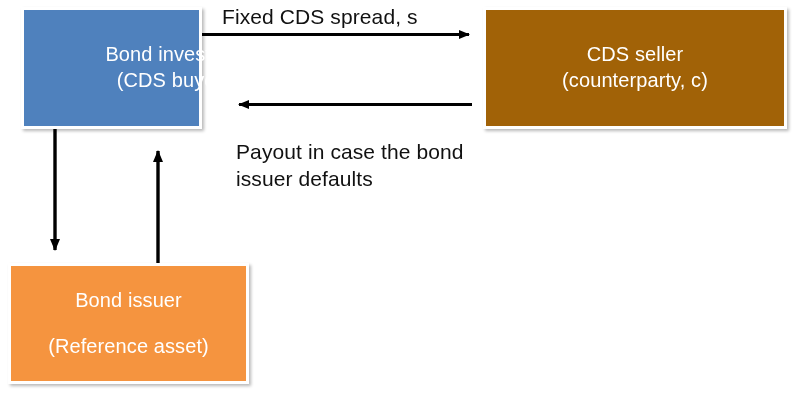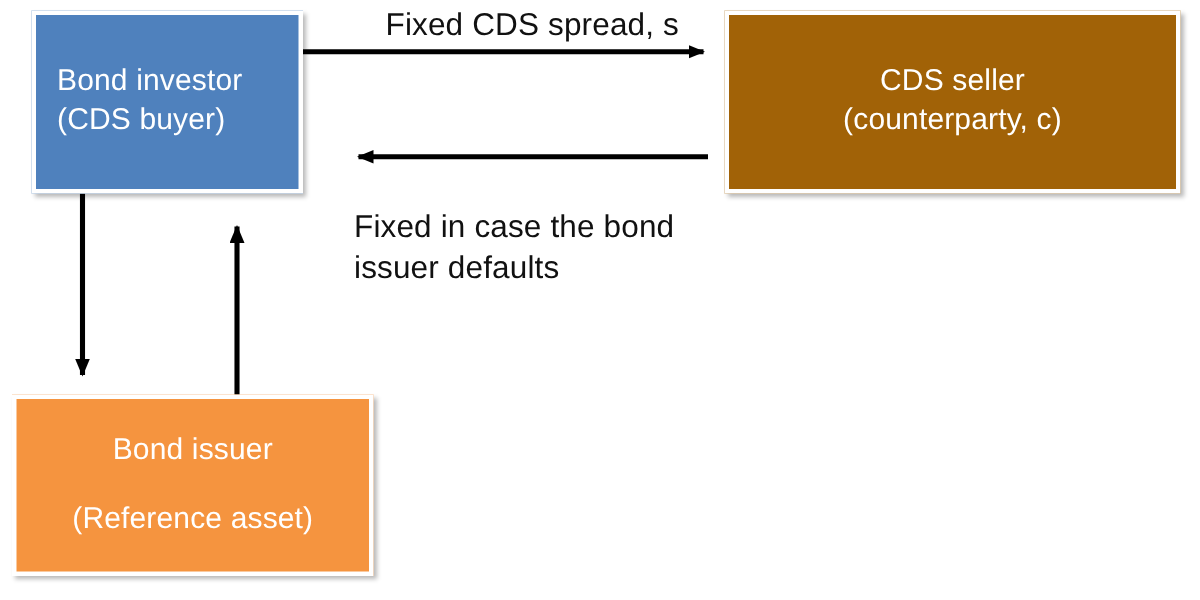--- a/index.html
+++ b/index.html
@@ -33,21 +33,21 @@
     letter-spacing: .1px;
   }
 
   #node-bond-investor {
     left: 21px;  top: 7px;
     width: 181px; height: 122px;
     background: #4F81BD;
     align-items: flex-start;
     padding-left: 14px;
   }
-  #node-bond-investor .ln { text-align: left; width: 100%; }
+  #node-bond-investor .ln { text-align: right; width: 100%; margin-left: 30px; }
 
   #node-cds-seller {
     left: 483px; top: 7px;
     width: 304px; height: 122px;
     background: #a16207;
   }
 
   #node-bond-issuer {
     left: 8px; top: 263px;
     width: 241px; height: 121px;
@@ -57,21 +57,21 @@
 
   
   .label {
     position: absolute;
     color: #111111;
     font-size: 21px;
     line-height: 1.30;
     white-space: pre-line;
     letter-spacing: .1px;
   }
-  #label-fixed-spread { left: 222px; top: 3px; margin-left: 35px; }
+  #label-fixed-spread { left: 222px; top: 3px; }
   #label-payout       { left: 236px; top: 138px; }
 
   
   #connectors {
     position: absolute;
     left: 0; top: 0;
     width: 800px; height: 400px;
     pointer-events: none;
   }
 </style>
@@ -115,16 +115,16 @@
     <span class="ln">(counterparty, c)</span>
   </div>
 
   <div class="node" id="node-bond-issuer">
     <span class="ln">Bond issuer</span>
     <span class="ln">(Reference asset)</span>
   </div>
 
   <div class="label" id="label-fixed-spread">Fixed CDS spread, s</div>
 
-  <div class="label" id="label-payout">Fixed in case the bond
+  <div class="label" id="label-payout">Payout in case the bond
 issuer defaults</div>
 
 </div>
 
 </body></html>

